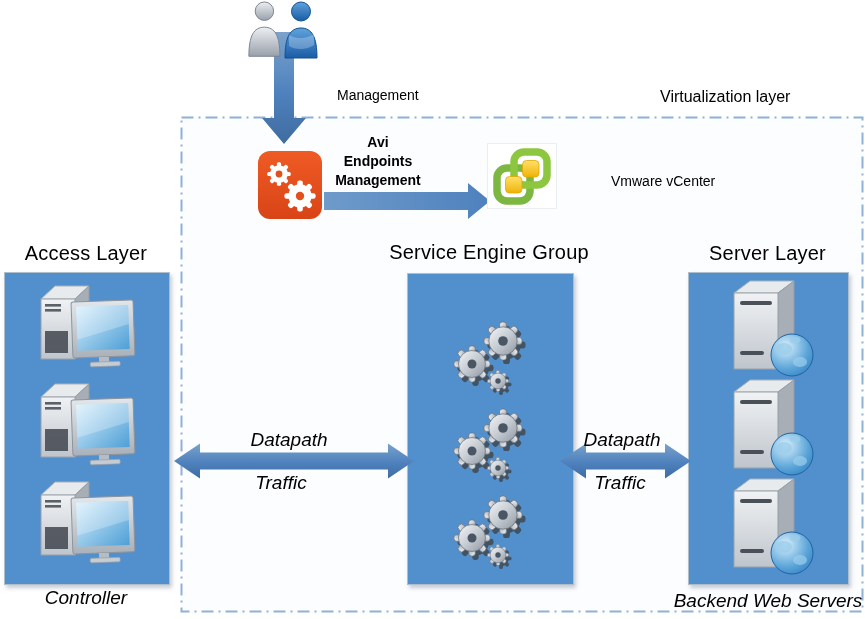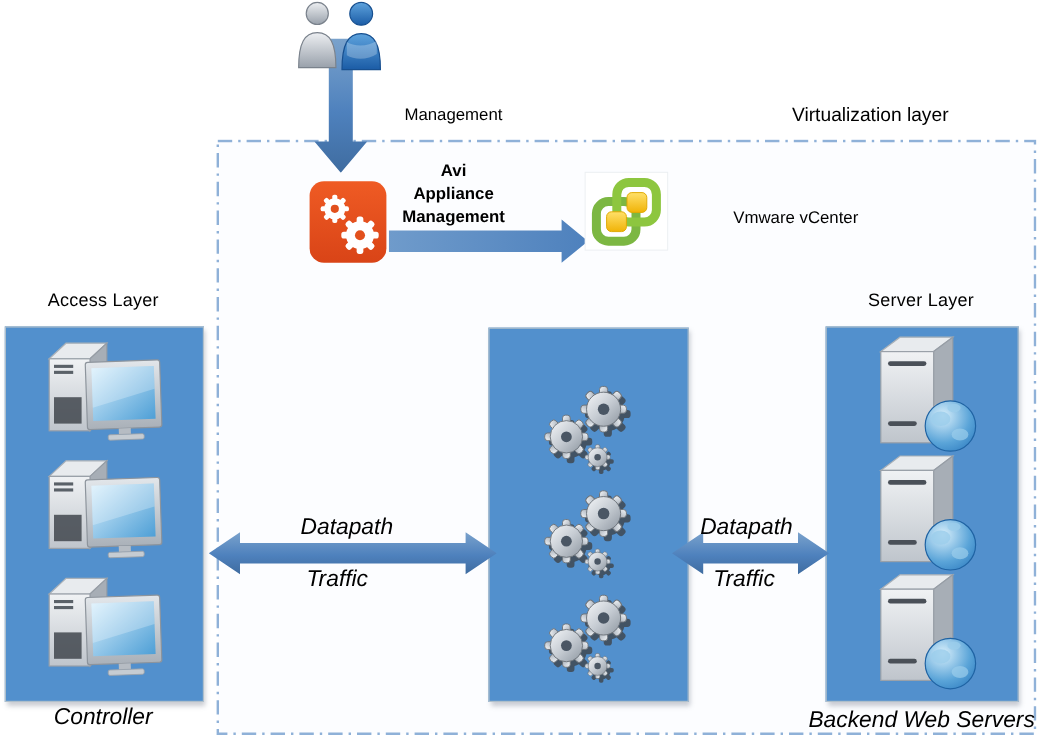--- a/index.html
+++ b/index.html
@@ -2,21 +2,21 @@
 <html><head>
 <meta charset="utf-8">
 <style>
   html,body{margin:0;padding:0;background:#ffffff;}
   #canvas{
     position:relative;width:865px;height:619px;background:#ffffff;
     font-family:"Liberation Sans","DejaVu Sans",sans-serif;color:#000000;
     overflow:hidden;
   }
   .abs{position:absolute;}
-  .section-title{font-size:15px;font-weight:500;text-align:center;letter-spacing:.2px;}
+  .section-title{font-size:20px;font-weight:500;text-align:center;letter-spacing:.2px;}
   .small-label{font-size:14px;}
   .italic-label{font-size:19px;font-style:italic;font-weight:500;text-align:center;}
   .panel{
     position:absolute;background:#5290CD;border:1px solid #AEBFCB;
     box-shadow:2px 3px 4px rgba(100,110,125,.35);
   }
   .center-text{text-align:center;}
   .avi-label{line-height:19px;font-weight:bold;}
   svg{display:block;}
 </style>
@@ -159,21 +159,21 @@
   <svg class="abs" style="left:257px;top:150px;" width="66" height="70" viewBox="0 0 66 70">
     <rect x="1" y="1" width="64" height="68" rx="12" fill="url(#orangeGrad)"></rect>
     <use href="#gearShape" transform="translate(22,24) scale(0.62)" fill="#FFFFFF"></use>
     <circle cx="22" cy="24" r="3.4" fill="#E2501C"></circle>
     <use href="#gearShape" transform="translate(43,46) scale(0.82)" fill="#FFFFFF"></use>
     <circle cx="43" cy="46" r="4.2" fill="#E2501C"></circle>
   </svg>
 
   <div class="abs small-label center-text avi-label" style="left:328px;top:133px;width:100px;">
     <div>Avi</div>
-    <div>Appliance</div>
+    <div>Endpoints</div>
     <div>Management</div>
   </div>
 
   <svg class="abs" style="left:324px;top:182px;" width="166" height="38">
     <polygon points="0,10 144,10 144,1 166,19 144,37 144,28 0,28" fill="url(#arrowGradH)"></polygon>
   </svg>
 
   <svg class="abs" style="left:487px;top:143px;" width="70" height="66" viewBox="0 0 70 66">
     <rect x="0.5" y="0.5" width="69" height="65" fill="#FFFFFF" stroke="#ECEFF2"></rect>
     <rect x="10" y="25" width="33" height="33" rx="10" fill="none" stroke="#7CB742" stroke-width="7.5"></rect>
@@ -193,20 +193,21 @@
     <svg class="abs" style="left:26px;top:106px;" width="108" height="96" viewBox="0 0 108 96">
         <use href="#desktopIcon"></use>
       </svg>
     <svg class="abs" style="left:26px;top:204px;" width="108" height="96" viewBox="0 0 108 96">
         <use href="#desktopIcon"></use>
       </svg>
   </div>
 
   <div class="abs italic-label" style="left:4px;top:587px;width:164px;">Controller</div>
 
+  <div class="abs section-title" style="left:389px;top:241px;width:200px;">Service Engine Group</div>
 
   <div class="panel" style="left:407px;top:273px;width:165px;height:310px;">
     <svg class="abs" style="left:38px;top:40px;" width="90" height="85" viewBox="0 0 90 85">
         <use href="#gearsCluster"></use>
       </svg>
     <svg class="abs" style="left:38px;top:127px;" width="90" height="85" viewBox="0 0 90 85">
         <use href="#gearsCluster"></use>
       </svg>
     <svg class="abs" style="left:38px;top:214px;" width="90" height="85" viewBox="0 0 90 85">
         <use href="#gearsCluster"></use>

